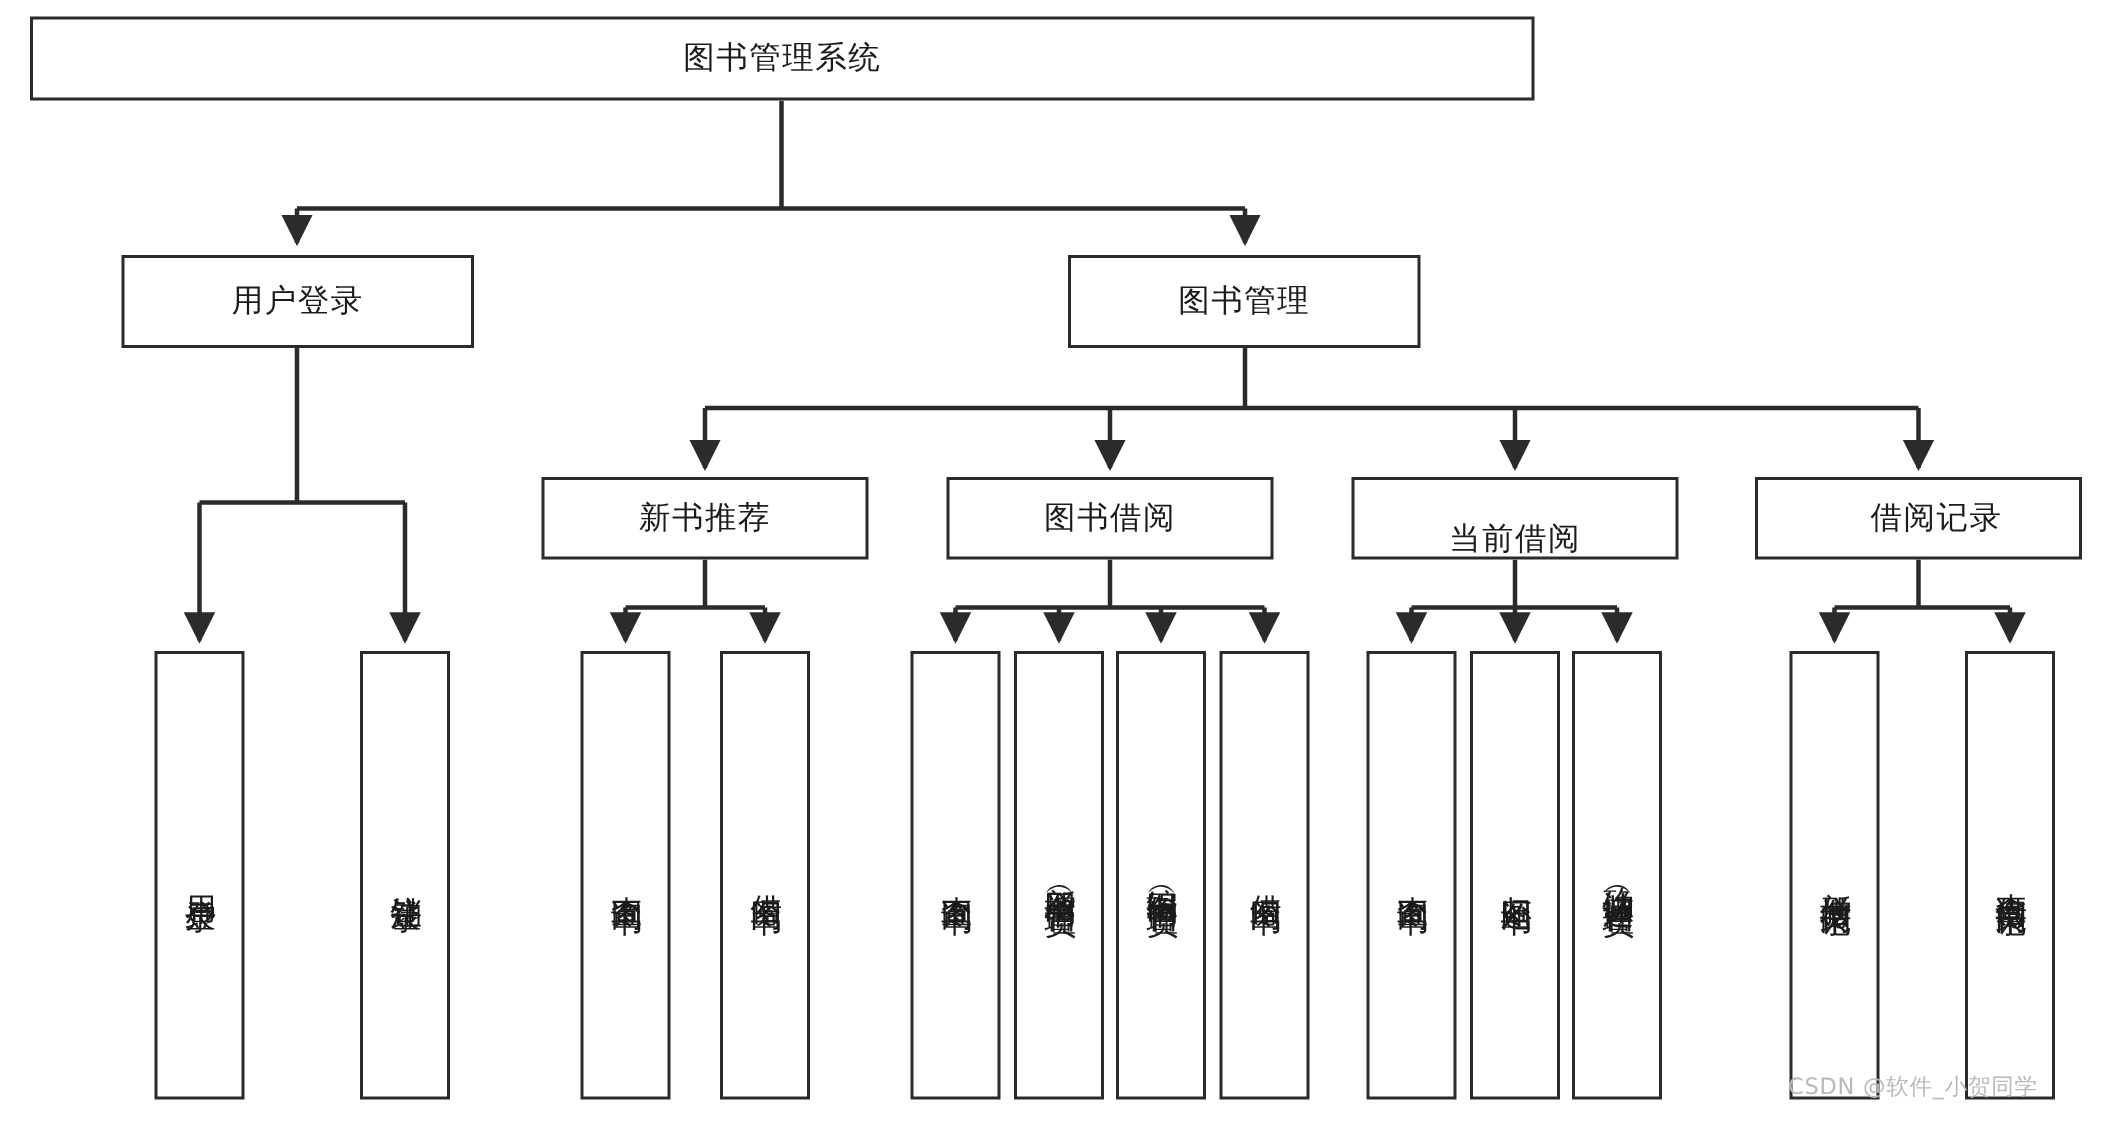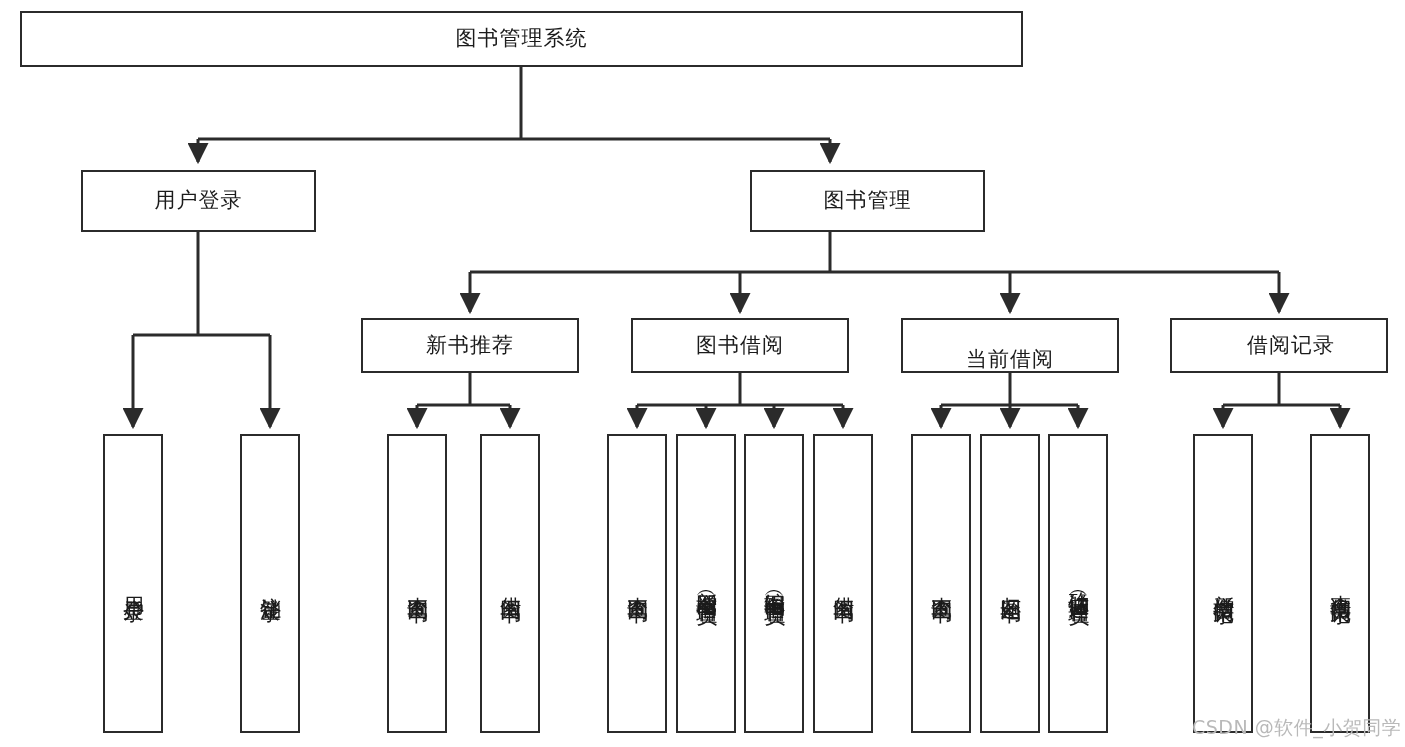--- a/index.html
+++ b/index.html
@@ -51,21 +51,21 @@
     writing-mode: vertical-rl;
     text-orientation: upright;
     font-size: 21px;
     line-height: 1.22;
     letter-spacing: 2px;
     white-space: nowrap;
     color: #1b1b1b;
   }
   .watermark {
     position: absolute;
-    font-size: 19px;
+    font-size: 15px;
     color: #b9b9b9;
     white-space: nowrap;
     letter-spacing: 0.5px;
   }
 </style>
 </head>
 <body>
 
 <div id="canvas">
 
@@ -119,21 +119,21 @@
     </g>
   </svg>
 
   <div class="node h" style="left:20px; top:11px; width:1003px; height:56px;">
     <span>图书管理系统</span>
   </div>
 
   <div class="node h" style="left:81px; top:170px; width:235px; height:62px;">
     <span>用户登录</span>
   </div>
-  <div class="node h" style="left:712px; top:170px; width:235px; height:62px;margin-left:38px;">
+  <div class="node h" style="left:712px; top:170px; width:235px; height:62px;">
     <span>图书管理</span>
   </div>
 
   <div class="node h" style="left:361px; top:318px; width:218px; height:55px;">
     <span>新书推荐</span>
   </div>
   <div class="node h" style="left:631px; top:318px; width:218px; height:55px;align-items:center;">
     <span>图书借阅</span>
   </div>
   <div class="node h" style="left:901px; top:318px; width:218px; height:55px;align-items:flex-end;">

